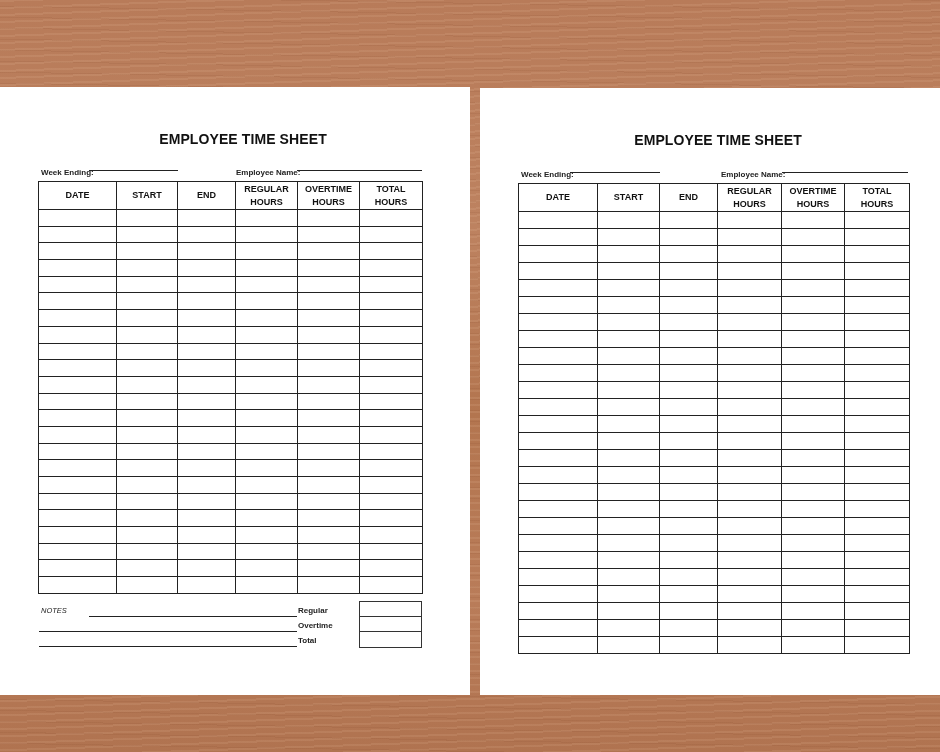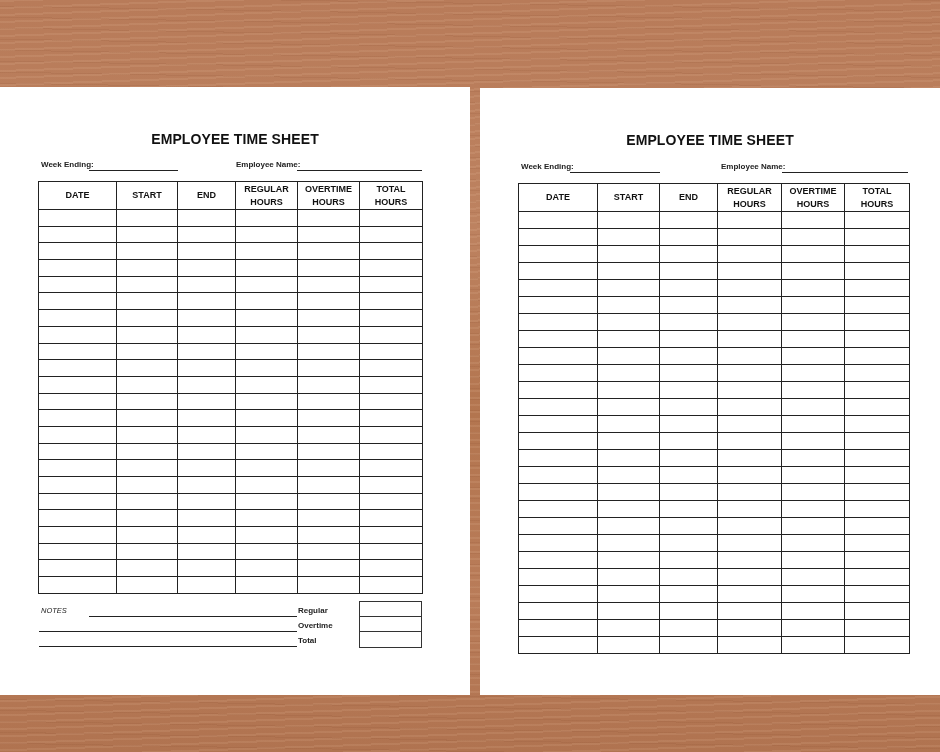--- a/index.html
+++ b/index.html
@@ -12,26 +12,27 @@
         repeating-linear-gradient(181deg, rgba(120,60,30,0.10) 0px, rgba(120,60,30,0.10) 1px, rgba(0,0,0,0) 1px, rgba(0,0,0,0) 11px),
         linear-gradient(180deg, #b87b59 0%, #bd8260 30%, #b3754f 55%, #b97c59 80%, #b07350 100%);
     }
     .sheet {
       position: absolute; background: #ffffff;
     }
     .sheet-left { left: 0; top: 87px; width: 470px; height: 608px; }
     .sheet-right { left: 480px; top: 88px; width: 460px; height: 607px; }
 
     .title {
-      position: absolute; left: 0; width: 100%; text-align: center;
+      position: absolute; left: 8px; width: 100%; text-align: center;
       font-weight: bold; font-size: 14px; color: #111; letter-spacing: 0.1px;
     }
     .field-label {
       position: absolute; font-size: 8px; font-weight: bold; color: #222;
       white-space: nowrap;
+      margin-top: 8px;
     }
     .field-line {
       position: absolute; height: 0; border-top: 1px solid #222;
     }
     table.ts {
       position: absolute; border-collapse: collapse; table-layout: fixed;
       border: 1.5px solid #444;
     }
     table.ts th {
       border: 1px solid #222; font-size: 9px; font-weight: bold; color: #111;

